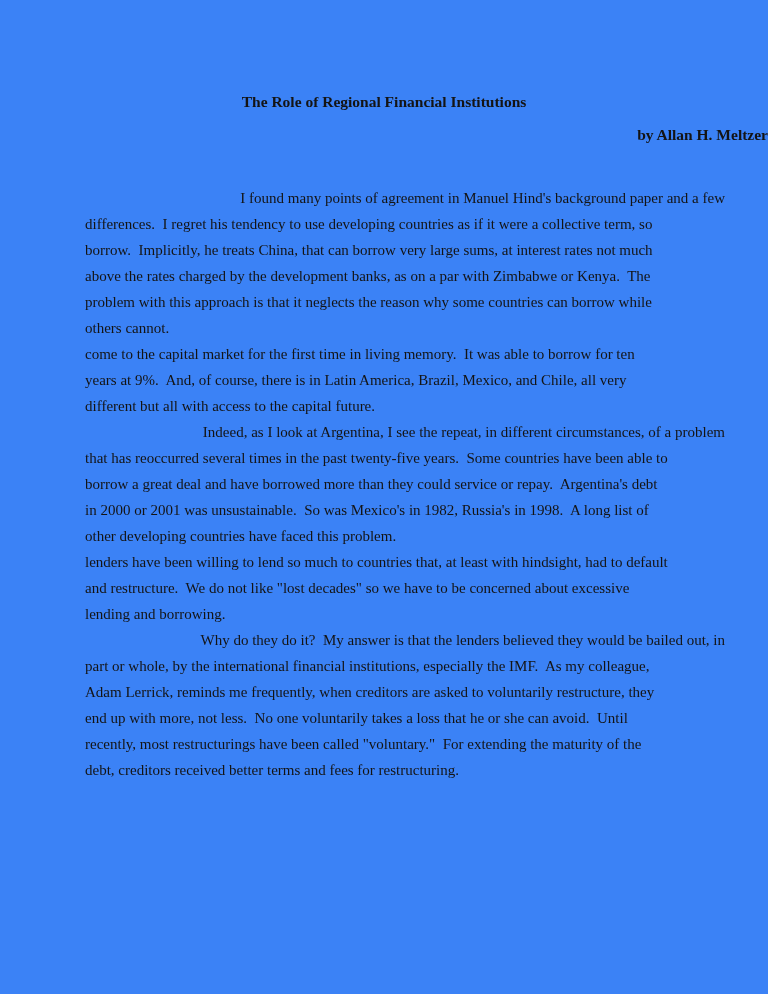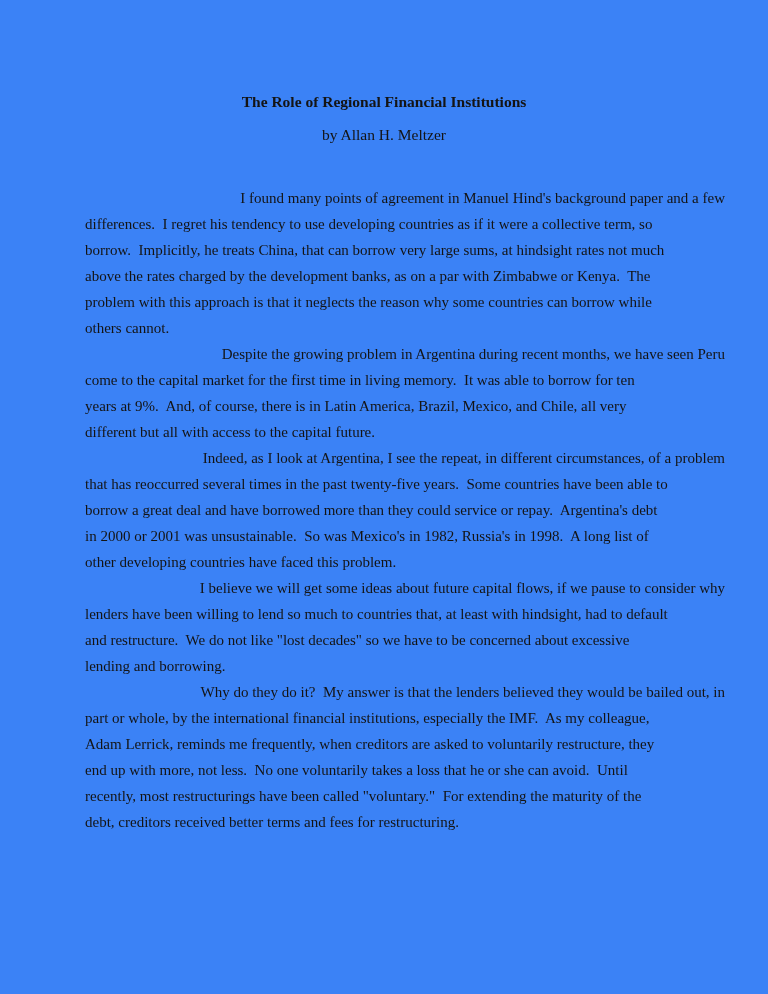--- a/index.html
+++ b/index.html
@@ -28,22 +28,22 @@
     font-size: 15.5px;
     white-space: pre;
   }
   .doc-byline {
     position: absolute;
     top: 123px;
     left: 0;
     right: 0;
     height: 24px;
     line-height: 24px;
-    text-align: center;
-    font-weight: normal;
+    text-align: right;
+    font-weight: bold;
     font-size: 15.5px;
     white-space: pre;
   }
   .doc-body {
     position: absolute;
     top: 185px;
     left: 85px;
     width: 640px;
   }
   .para {
@@ -68,43 +68,41 @@
 
   <div class="doc-title">The Role of Regional Financial Institutions</div>
 
   <div class="doc-byline">by Allan H. Meltzer</div>
 
   <div class="doc-body">
 
     <div class="para">
       <div class="line indent">I found many points of agreement in Manuel Hind's background paper and a few</div>
       <div class="line">differences.  I regret his tendency to use developing countries as if it were a collective term, so</div>
-      <div class="line">borrow.  Implicitly, he treats China, that can borrow very large sums, at hindsight rates not much</div>
+      <div class="line">borrow.  Implicitly, he treats China, that can borrow very large sums, at interest rates not much</div>
       <div class="line">above the rates charged by the development banks, as on a par with Zimbabwe or Kenya.  The</div>
       <div class="line">problem with this approach is that it neglects the reason why some countries can borrow while</div>
       <div class="line">others cannot.</div>
     </div>
 
     <div class="para">
-      <div class="line indent">Despite the growing problem in Argentina during recent months, we have seen Peru</div>
       <div class="line">come to the capital market for the first time in living memory.  It was able to borrow for ten</div>
       <div class="line">years at 9%.  And, of course, there is in Latin America, Brazil, Mexico, and Chile, all very</div>
       <div class="line">different but all with access to the capital future.</div>
     </div>
 
     <div class="para">
       <div class="line indent">Indeed, as I look at Argentina, I see the repeat, in different circumstances, of a problem</div>
       <div class="line">that has reoccurred several times in the past twenty-five years.  Some countries have been able to</div>
       <div class="line">borrow a great deal and have borrowed more than they could service or repay.  Argentina's debt</div>
       <div class="line">in 2000 or 2001 was unsustainable.  So was Mexico's in 1982, Russia's in 1998.  A long list of</div>
       <div class="line">other developing countries have faced this problem.</div>
     </div>
 
     <div class="para">
-      <div class="line indent">I believe we will get some ideas about future capital flows, if we pause to consider why</div>
       <div class="line">lenders have been willing to lend so much to countries that, at least with hindsight, had to default</div>
       <div class="line">and restructure.  We do not like "lost decades" so we have to be concerned about excessive</div>
       <div class="line">lending and borrowing.</div>
     </div>
 
     <div class="para">
       <div class="line indent">Why do they do it?  My answer is that the lenders believed they would be bailed out, in</div>
       <div class="line">part or whole, by the international financial institutions, especially the IMF.  As my colleague,</div>
       <div class="line">Adam Lerrick, reminds me frequently, when creditors are asked to voluntarily restructure, they</div>
       <div class="line">end up with more, not less.  No one voluntarily takes a loss that he or she can avoid.  Until</div>

